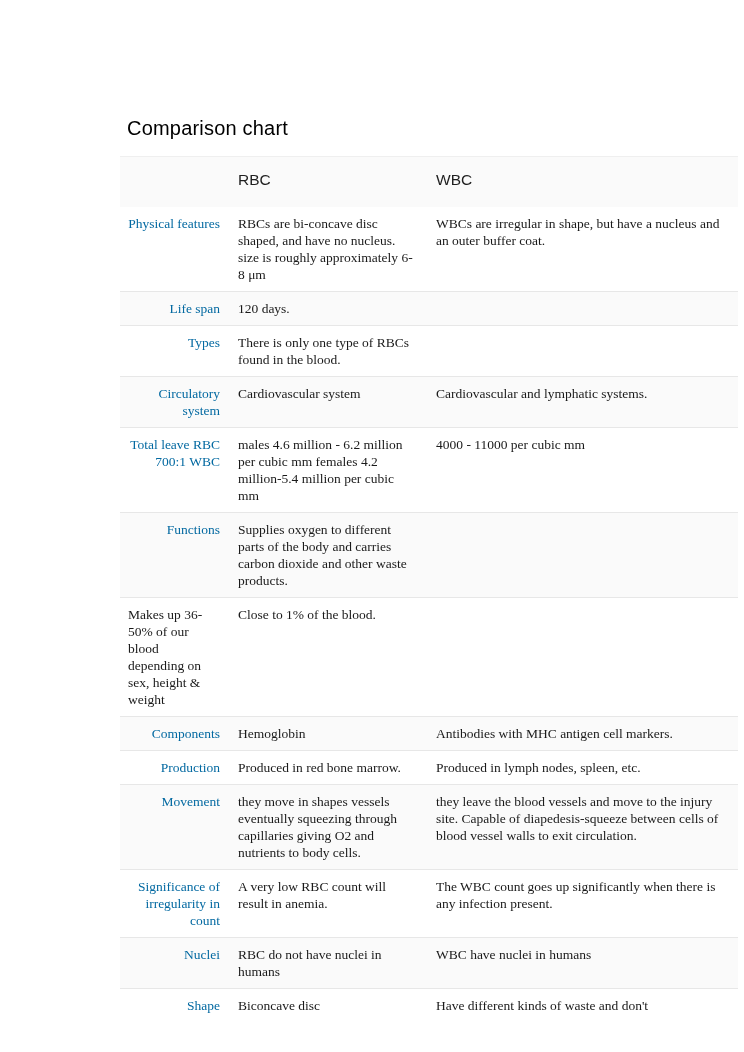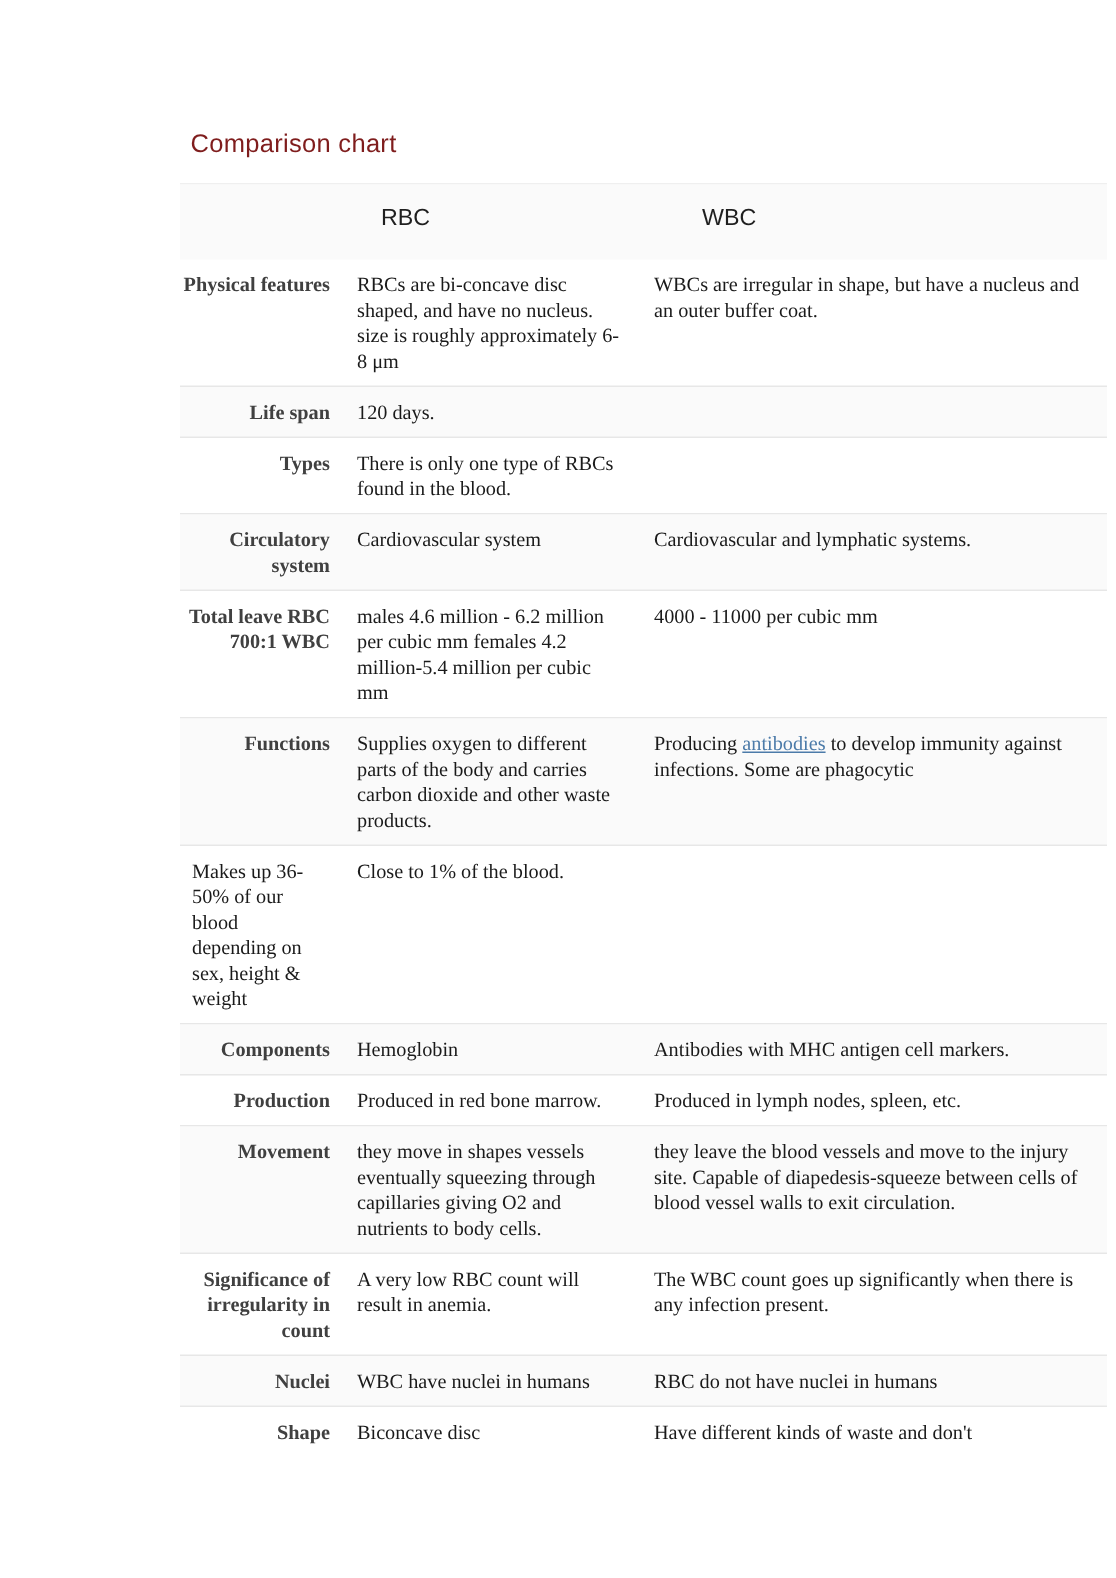--- a/index.html
+++ b/index.html
@@ -8,51 +8,51 @@
     position: relative;
     width: 744px;
     height: 1052px;
     background: #ffffff;
     font-family: "Liberation Serif", "DejaVu Serif", serif;
     color: #1a1a1a;
     overflow: hidden;
   }
   .page-title {
     margin: 0 0 0 127px;
-    padding-top: 86px;
+    padding-top: 117px;
     font-family: "Liberation Sans", "DejaVu Sans", sans-serif;
-    font-size: 17px;
+    font-size: 20px;
     font-weight: 400;
-    color: #7f1d1d;
+    color: #000000;
     letter-spacing: 0.2px;
   }
   .table {
     margin: 16px 0 0 120px;
     width: 618px;
     border-top: 1px solid #efefef;
     font-size: 13.5px;
     line-height: 17px;
   }
   .row {
     display: grid;
     grid-template-columns: 110px 198px 1fr;
     border-bottom: 1px solid #e7e7e7;
   }
   .row:last-child { border-bottom: none; }
   .row:nth-child(odd) { background: #fafafa; }
   .cell { padding: 8px 0; }
   .cell.label {
     padding-right: 10px;
     text-align: right;
-    font-weight: 700;
-    color: #404040;
+    font-weight: 400;
+    color: #0369a1;
   }
   .cell.rbc { padding-left: 8px; padding-right: 12px; }
   .cell.wbc { padding-left: 8px; padding-right: 6px; }
-  .row.header { height: 50px; border-bottom: none; gap: 16px; }
+  .row.header { height: 50px; border-bottom: none; }
   .row.header .cell {
     padding-top: 14px;
     font-family: "Liberation Sans", "DejaVu Sans", sans-serif;
     font-size: 15.5px;
     color: #1f1f1f;
     font-weight: 400;
   }
   .cell a {
     color: #4c7ba9;
     text-decoration: underline;
@@ -91,21 +91,20 @@
         <div class="cell wbc">Cardiovascular and lymphatic systems.</div>
       </div>
       <div class="row">
         <div class="cell label">Total leave RBC 700:1 WBC</div>
         <div class="cell rbc">males 4.6 million - 6.2 million per cubic mm females 4.2 million-5.4 million per cubic mm</div>
         <div class="cell wbc">4000 - 11000 per cubic mm</div>
       </div>
       <div class="row">
         <div class="cell label">Functions</div>
         <div class="cell rbc">Supplies oxygen to different parts of the body and carries carbon dioxide and other waste products.</div>
-        <div class="cell wbc">Producing <a>antibodies</a> to develop immunity against infections. Some are phagocytic</div>
       </div>
       <div class="row">
         <div class="cell rbc">Makes up 36-50% of our blood depending on sex, height &amp; weight</div>
         <div class="cell wbc">Close to 1% of the blood.</div>
       </div>
       <div class="row">
         <div class="cell label">Components</div>
         <div class="cell rbc">Hemoglobin</div>
         <div class="cell wbc">Antibodies with MHC antigen cell markers.</div>
       </div>
@@ -119,22 +118,22 @@
         <div class="cell rbc">they move in shapes vessels eventually squeezing through capillaries giving O2 and nutrients to body cells.</div>
         <div class="cell wbc">they leave the blood vessels and move to the injury site. Capable of diapedesis-squeeze between cells of blood vessel walls to exit circulation.</div>
       </div>
       <div class="row">
         <div class="cell label">Significance of irregularity in count</div>
         <div class="cell rbc">A very low RBC count will result in anemia.</div>
         <div class="cell wbc">The WBC count goes up significantly when there is any infection present.</div>
       </div>
       <div class="row">
         <div class="cell label">Nuclei</div>
+        <div class="cell rbc">RBC do not have nuclei in humans</div>
         <div class="cell wbc">WBC have nuclei in humans</div>
-        <div class="cell rbc">RBC do not have nuclei in humans</div>
       </div>
       <div class="row">
         <div class="cell label">Shape</div>
         <div class="cell rbc">Biconcave disc</div>
         <div class="cell wbc">Have different kinds of waste and don't</div>
       </div>
     </div>
 </div>
 
 </body></html>

